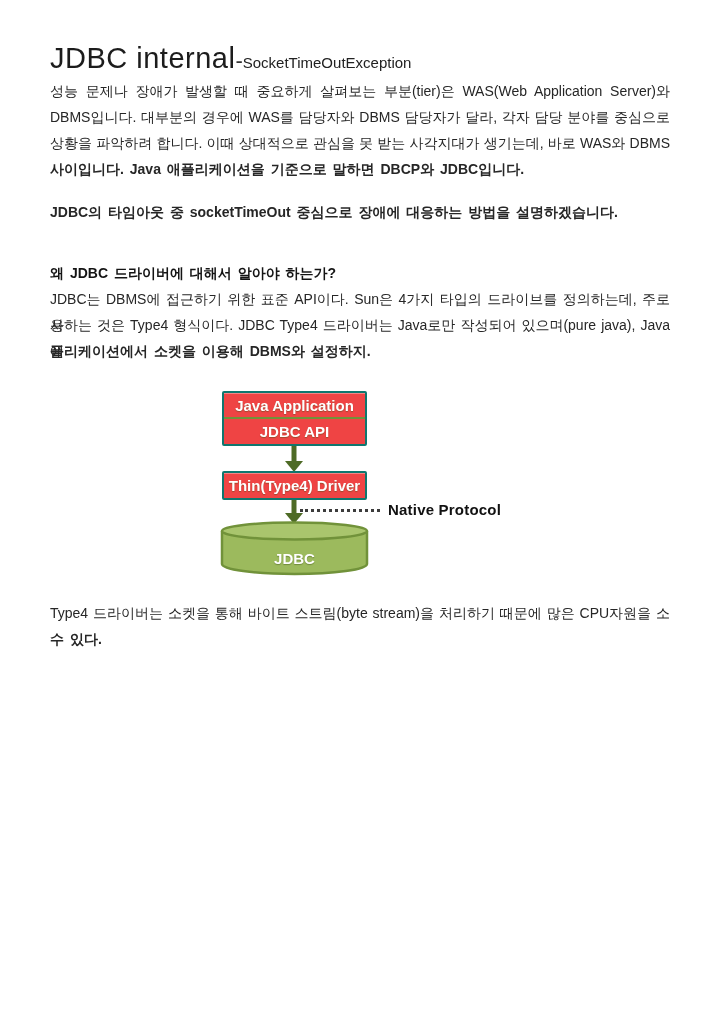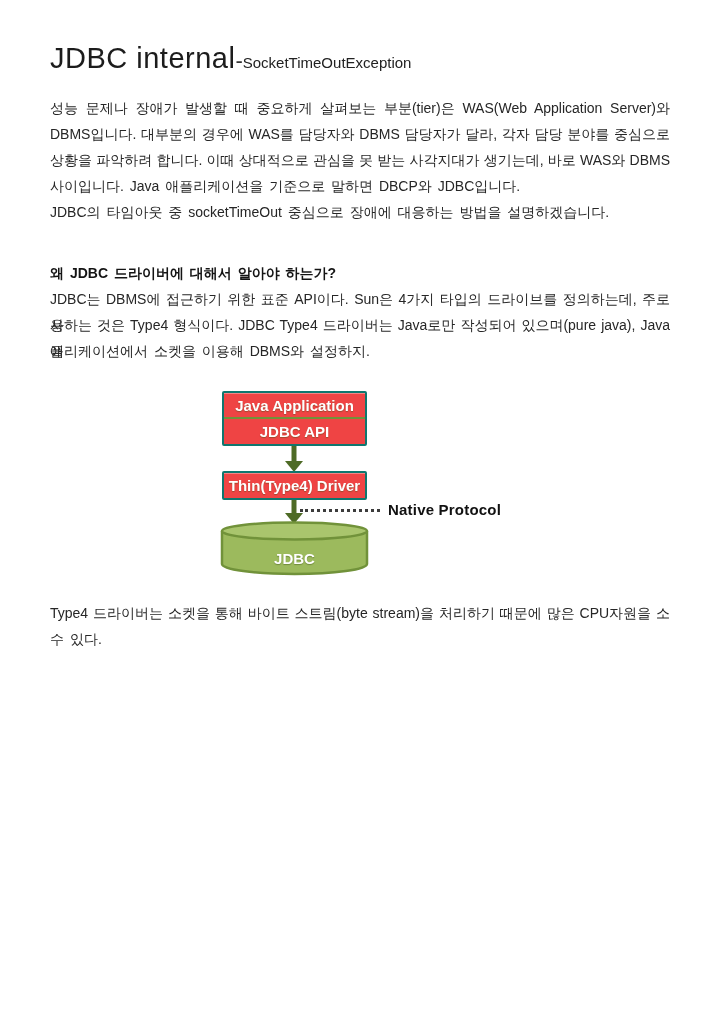--- a/index.html
+++ b/index.html
@@ -31,21 +31,21 @@
   .textblock {
     position: absolute; left: 50px; width: 620px;
     font-size: 14px; color: #262626;
     word-break: keep-all;
   }
   .line {
     height: 26px; line-height: 26px;
     text-align: justify; text-align-last: justify;
     white-space: normal;
   }
-  .line.last { text-align-last: left; word-spacing: 2px; }
+  .line.last { text-align-last: left; word-spacing: 2px; font-weight: bold; }
   .heading-line {
     height: 26px; line-height: 26px;
     font-weight: 700; color: #141414; word-spacing: 2px;
   }
 
   
   .diagram { position: absolute; left: 0; top: 0; width: 716px; height: 0; }
   .dgm-box {
     position: absolute;
     background: #ef4444;
@@ -83,21 +83,21 @@
 <body>
 
 <div class="page">
 
   <div class="doc-title">
     <span class="title-main">JDBC internal</span>
     <span class="title-dash">-</span>
     <span class="title-sub">SocketTimeOutException</span>
   </div>
 
-  <div class="textblock" style="top:95px">
+  <div class="textblock" style="top:78px">
     <div class="line">성능 문제나 장애가 발생할 때 중요하게 살펴보는 부분(tier)은 WAS(Web Application Server)와</div>
     <div class="line">DBMS입니다. 대부분의 경우에 WAS를 담당자와 DBMS 담당자가 달라, 각자 담당 분야를 중심으로</div>
     <div class="line">상황을 파악하려 합니다. 이때 상대적으로 관심을 못 받는 사각지대가 생기는데, 바로 WAS와 DBMS</div>
     <div class="line last">사이입니다.  Java 애플리케이션을 기준으로 말하면 DBCP와 JDBC입니다.</div>
   </div>
 
   <div class="textblock" style="top:199px">
     <div class="line last">JDBC의 타임아웃 중 socketTimeOut 중심으로 장애에 대응하는 방법을 설명하겠습니다.</div>
   </div>
 

